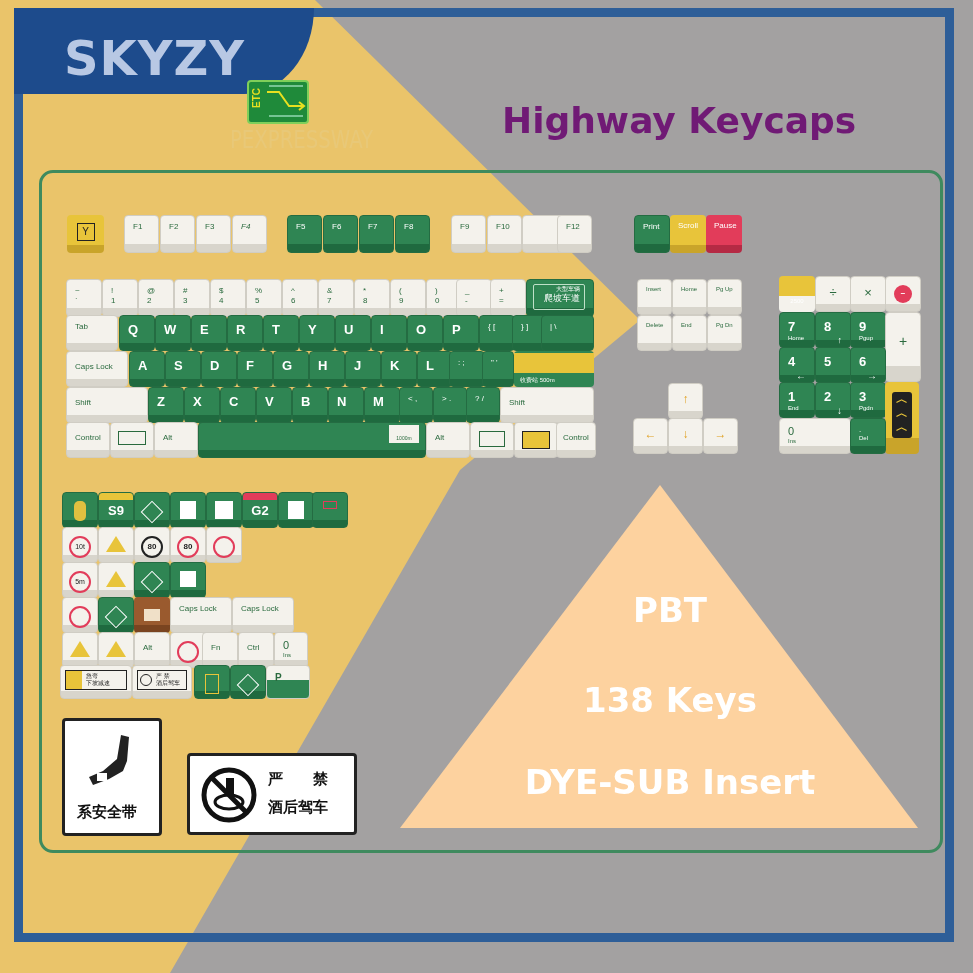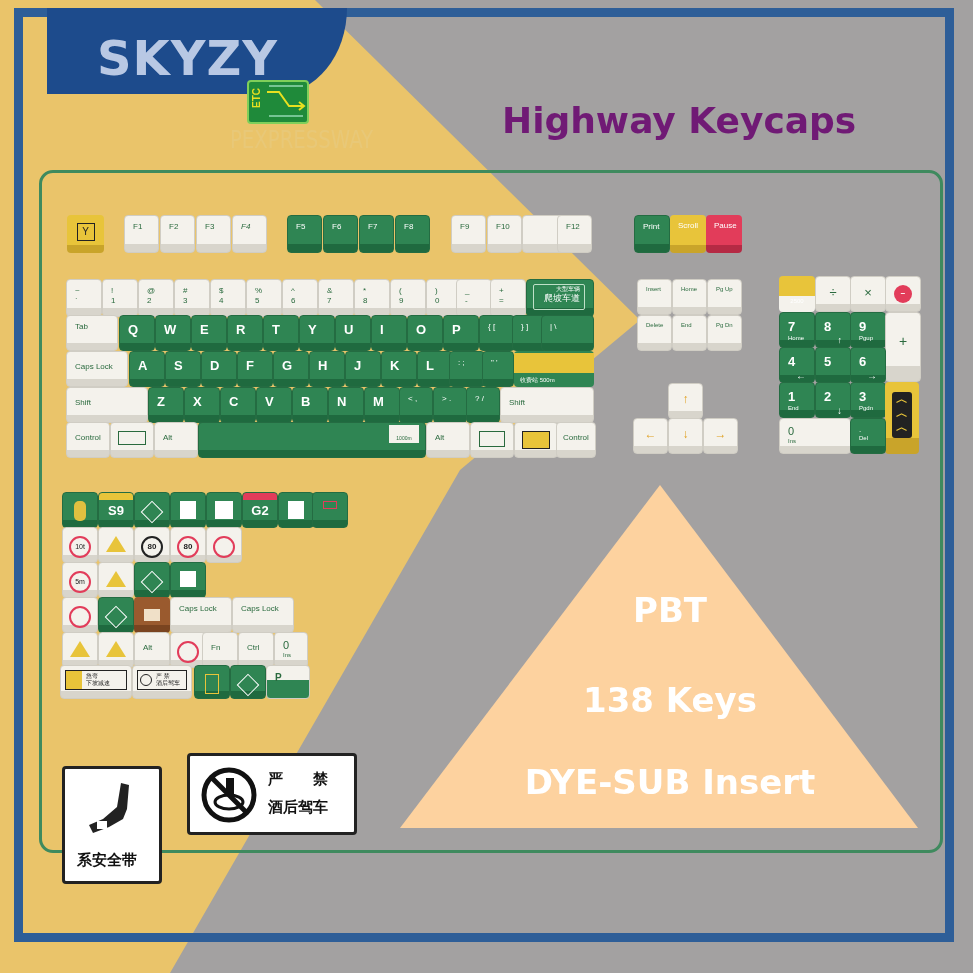--- a/index.html
+++ b/index.html
@@ -1,19 +1,19 @@
 <!DOCTYPE html>
 <html><head>
 <meta charset="utf-8">
 <style>
   html,body{margin:0;padding:0;}
   body{width:973px;height:973px;position:relative;overflow:hidden;background:#a3a1a1;font-family:"Liberation Sans",sans-serif;}
   .bg-yellow{position:absolute;left:0;top:0;width:973px;height:973px;}
   .frame{position:absolute;left:14px;top:8px;width:940px;height:934px;border:9px solid #2e5e98;box-sizing:border-box;}
-  .brand{position:absolute;left:14px;top:8px;width:300px;height:86px;background:#1d4b8c;border-bottom-right-radius:70px 86px;margin-left:33px;}
+  .brand{position:absolute;left:14px;top:8px;width:300px;height:86px;background:#1d4b8c;border-bottom-right-radius:70px 86px;}
   .brand-text{position:absolute;left:50px;top:22px;font-size:48px;font-weight:bold;color:#b8c8e4;letter-spacing:1px;font-family:"DejaVu Sans",sans-serif;}
   .etc-logo{position:absolute;left:247px;top:80px;width:62px;height:44px;background:#1f8a3a;border:2px solid #7fcf5a;border-radius:4px;box-sizing:border-box;}
   .etc-logo .etc{position:absolute;left:2px;top:6px;font-size:10px;color:#e8e020;font-weight:bold;writing-mode:vertical-rl;transform:rotate(180deg);}
   .sub-brand{position:absolute;left:230px;top:126px;font-size:24px;color:#e8c878;font-family:"DejaVu Sans",sans-serif;letter-spacing:0px;transform:scaleX(0.82);transform-origin:left;}
   .headline{position:absolute;left:502px;top:100px;font-size:36px;color:#701a75;font-weight:bold;font-family:"DejaVu Sans",sans-serif;}
   .panel{position:absolute;left:39px;top:170px;width:904px;height:683px;border:3px solid #3f8a5e;border-radius:14px;box-sizing:border-box;}
   .key{position:absolute;box-sizing:border-box;border-radius:4px;font-size:8px;display:flex;flex-direction:column;justify-content:flex-start;padding:6px 0 0 8px;line-height:1.2;}
   .key.w{background:linear-gradient(#f4f2ec 0 78%,#d8d5cc 78%);color:#2a6a3e;border:1px solid #d0cdc4;}
   .key.g{background:linear-gradient(#2f8553 0 78%,#1f6a3f 78%);color:#fff;border:1px solid #246c42;}
   .key.y{background:linear-gradient(#e8c43a 0 78%,#c9a42a 78%);color:#222;}
@@ -357,21 +357,21 @@
 <div class="key g center" style="left:194px;top:665px;width:36px;height:34px;">
     <span style="width:12px;height:18px;border:1px solid #e8c43a;display:block;"></span>
   </div>
 <div class="key g center" style="left:230px;top:665px;width:36px;height:34px;">
     <span style="width:14px;height:14px;border:1.5px solid #fff;transform:rotate(45deg);display:block;margin-top:3px;"></span>
   </div>
 <div class="key w" style="left:266px;top:665px;width:44px;height:34px;background:linear-gradient(#f4f2ec 0 45%,#2f8553 45%);">
     <span style="color:#2a6a3e;font-weight:bold;font-size:10px;">P</span>
   </div>
 
-<div class="sign" style="left:62px;top:718px;width:100px;height:118px;margin-top:48px;">
+<div class="sign" style="left:62px;top:718px;width:100px;height:118px;">
   <svg width="60" height="60" style="position:absolute;left:18px;top:10px">
     <path d="M38 4 L34 28 L20 40 L6 46 L10 54 L26 48 L40 40 L44 30 L46 6 Z" fill="#222"></path>
     <rect x="14" y="42" width="10" height="8" fill="#fff"></rect>
   </svg>
   <div class="sign-caption" style="left:12px;top:82px;font-size:15px;">系安全带</div>
 </div>
 <div class="sign" style="left:187px;top:753px;width:170px;height:82px;">
   <svg width="58" height="58" style="position:absolute;left:10px;top:10px">
     <circle cx="29" cy="29" r="25" stroke="#111" stroke-width="5" fill="none"></circle>
     <ellipse cx="29" cy="36" rx="14" ry="7" stroke="#111" stroke-width="3" fill="none"></ellipse>

